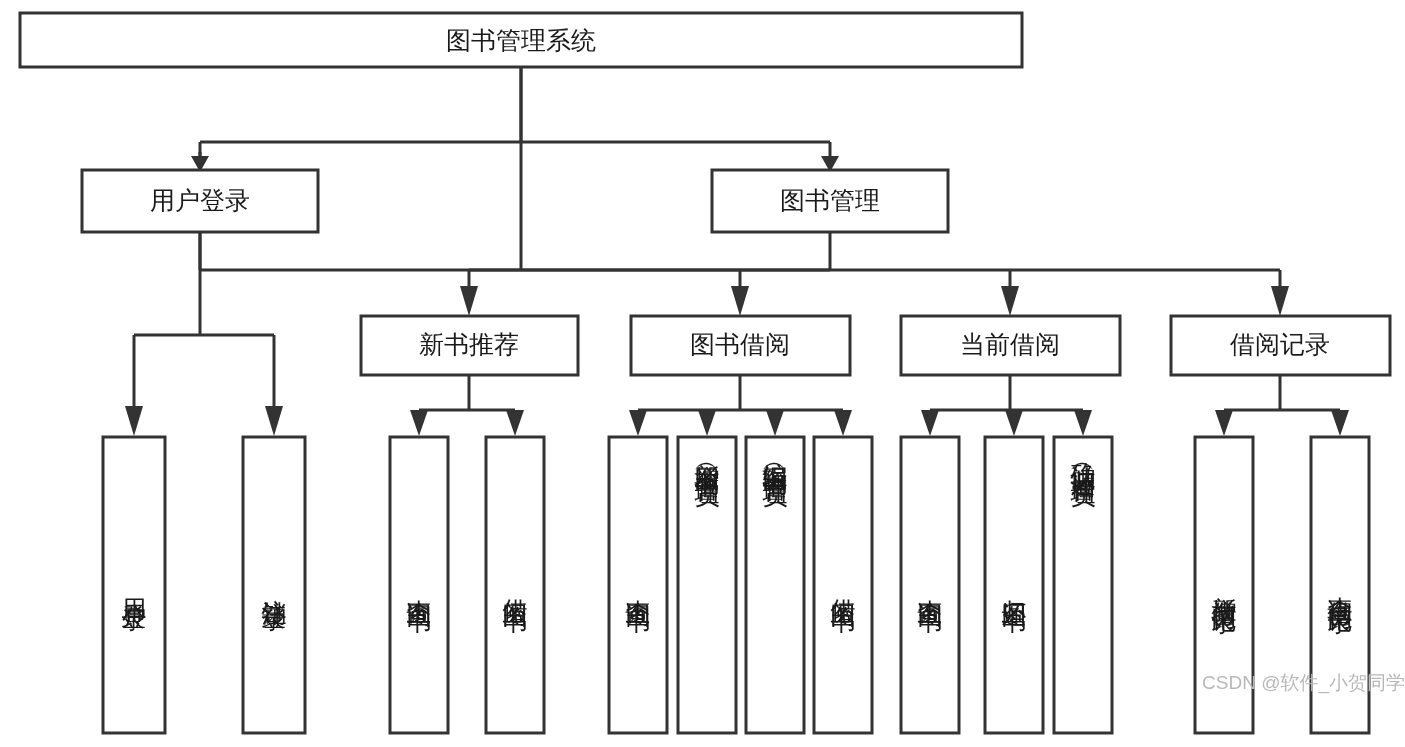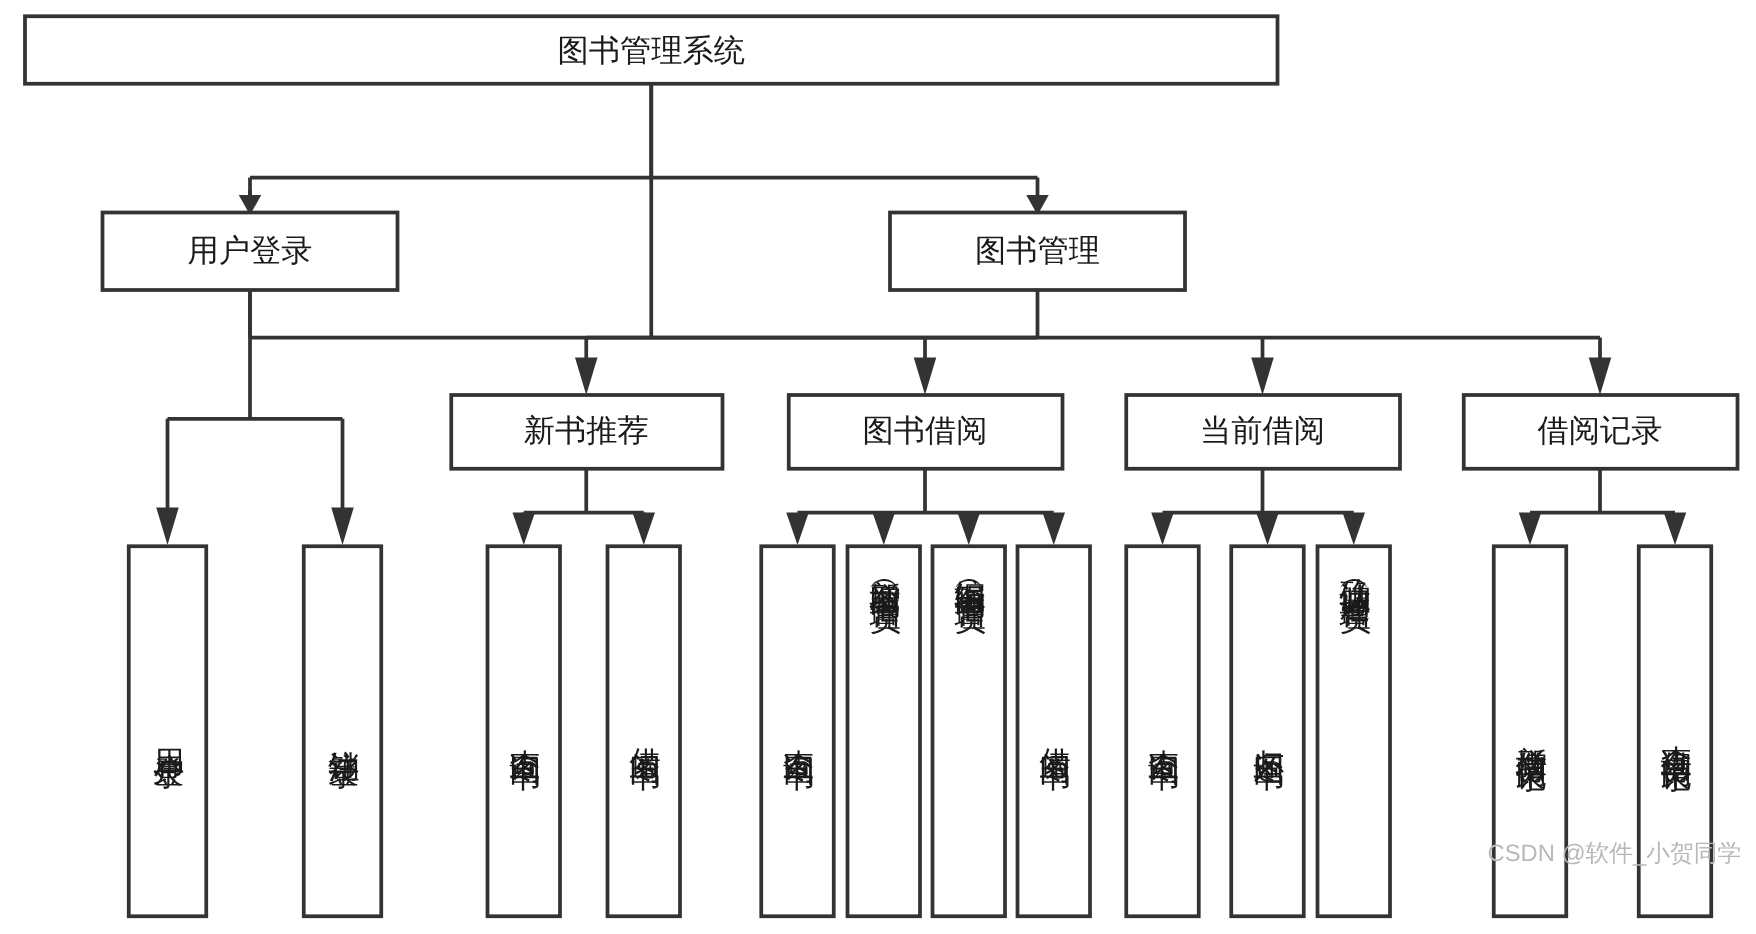--- a/index.html
+++ b/index.html
@@ -60,21 +60,21 @@
     text-orientation: upright;
     font-family: "Liberation Sans", "DejaVu Sans", sans-serif;
     font-size: 25px;
     color: #1a1a1a;
     line-height: 1;
     letter-spacing: 3px;
     white-space: nowrap;
   }
   .watermark {
     position: absolute;
-    right: 12px;
+    right: 0;
     bottom: 6px;
     font-family: "Liberation Sans", "DejaVu Sans", sans-serif;
     font-size: 19px;
     color: #b8b8b8;
     white-space: nowrap;
     user-select: none;
   }
 </style>
 </head>
 <body>

